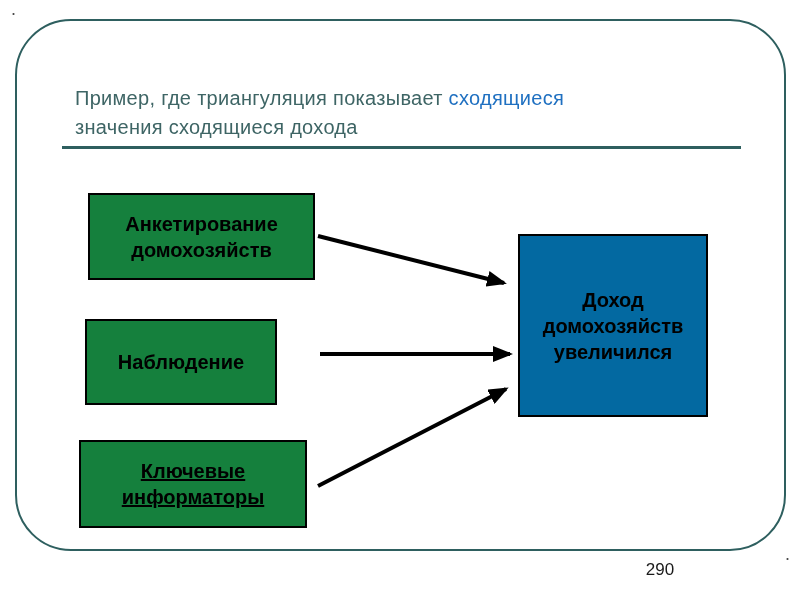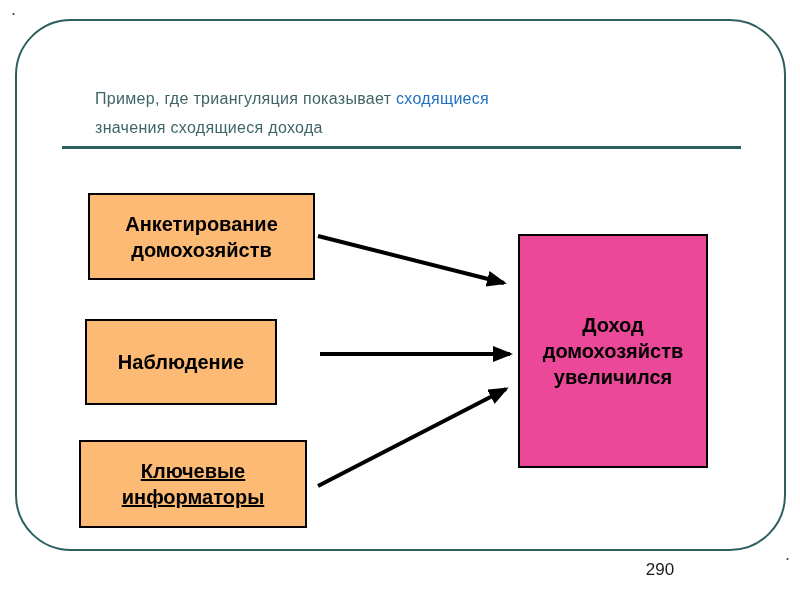--- a/index.html
+++ b/index.html
@@ -36,24 +36,23 @@
   }
   .dot-tl { left: 11px; top: 9px; }
   .dot-br { left: 785px; top: 554px; }
   
   .title {
     position: absolute;
     left: 75px;
     top: 84px;
     width: 690px;
     color: #3e6565;
-    font-size: 16px;
+    font-size: 20px;
     line-height: 29px;
     letter-spacing: 0.3px;
-    margin-left: 20px;
   }
   .title .hl { color: #1f70c1; }
   .title-rule {
     position: absolute;
     left: 62px;
     top: 146px;
     width: 679px;
     height: 3px;
     background: #2e5f5f;
   }
@@ -64,27 +63,27 @@
     border: 2px solid #000000;
     display: flex;
     align-items: center;
     justify-content: center;
     text-align: center;
     font-weight: bold;
     font-size: 20px;
     line-height: 26px;
     color: #000000;
   }
-  .src-box { background: #fdba74; align-items: center; }
+  .src-box { background: #15803d; align-items: center; }
   .box-1 { left: 88px; top: 193px; width: 227px; height: 87px; }
   .box-2 { left: 85px; top: 319px; width: 192px; height: 86px; }
   .box-3 { left: 79px; top: 440px; width: 228px; height: 88px; text-decoration: underline; }
   .outcome-box {
-    left: 518px; top: 234px; width: 190px; height: 234px;
-    background: #ec4899;
+    left: 518px; top: 234px; width: 190px; height: 183px;
+    background: #0369a1;
     padding: 0 8px;
   }
   
   .arrows {
     position: absolute;
     left: 0; top: 0;
     width: 800px; height: 600px;
     pointer-events: none;
   }
   

